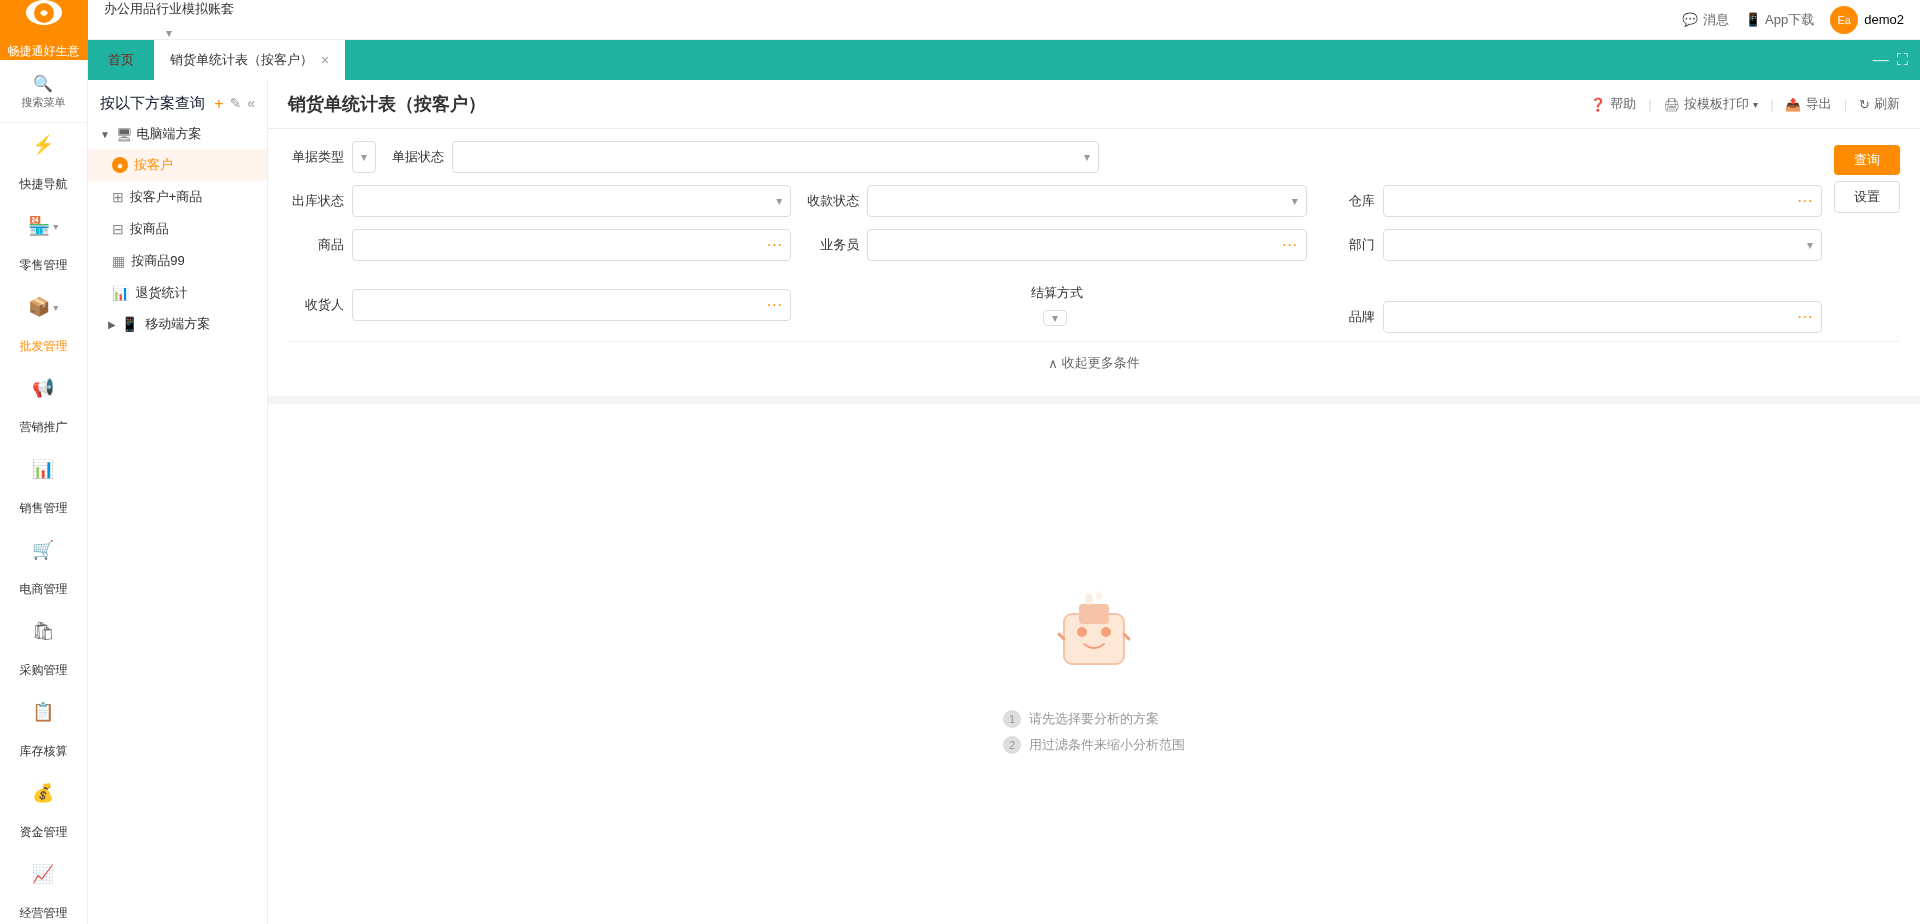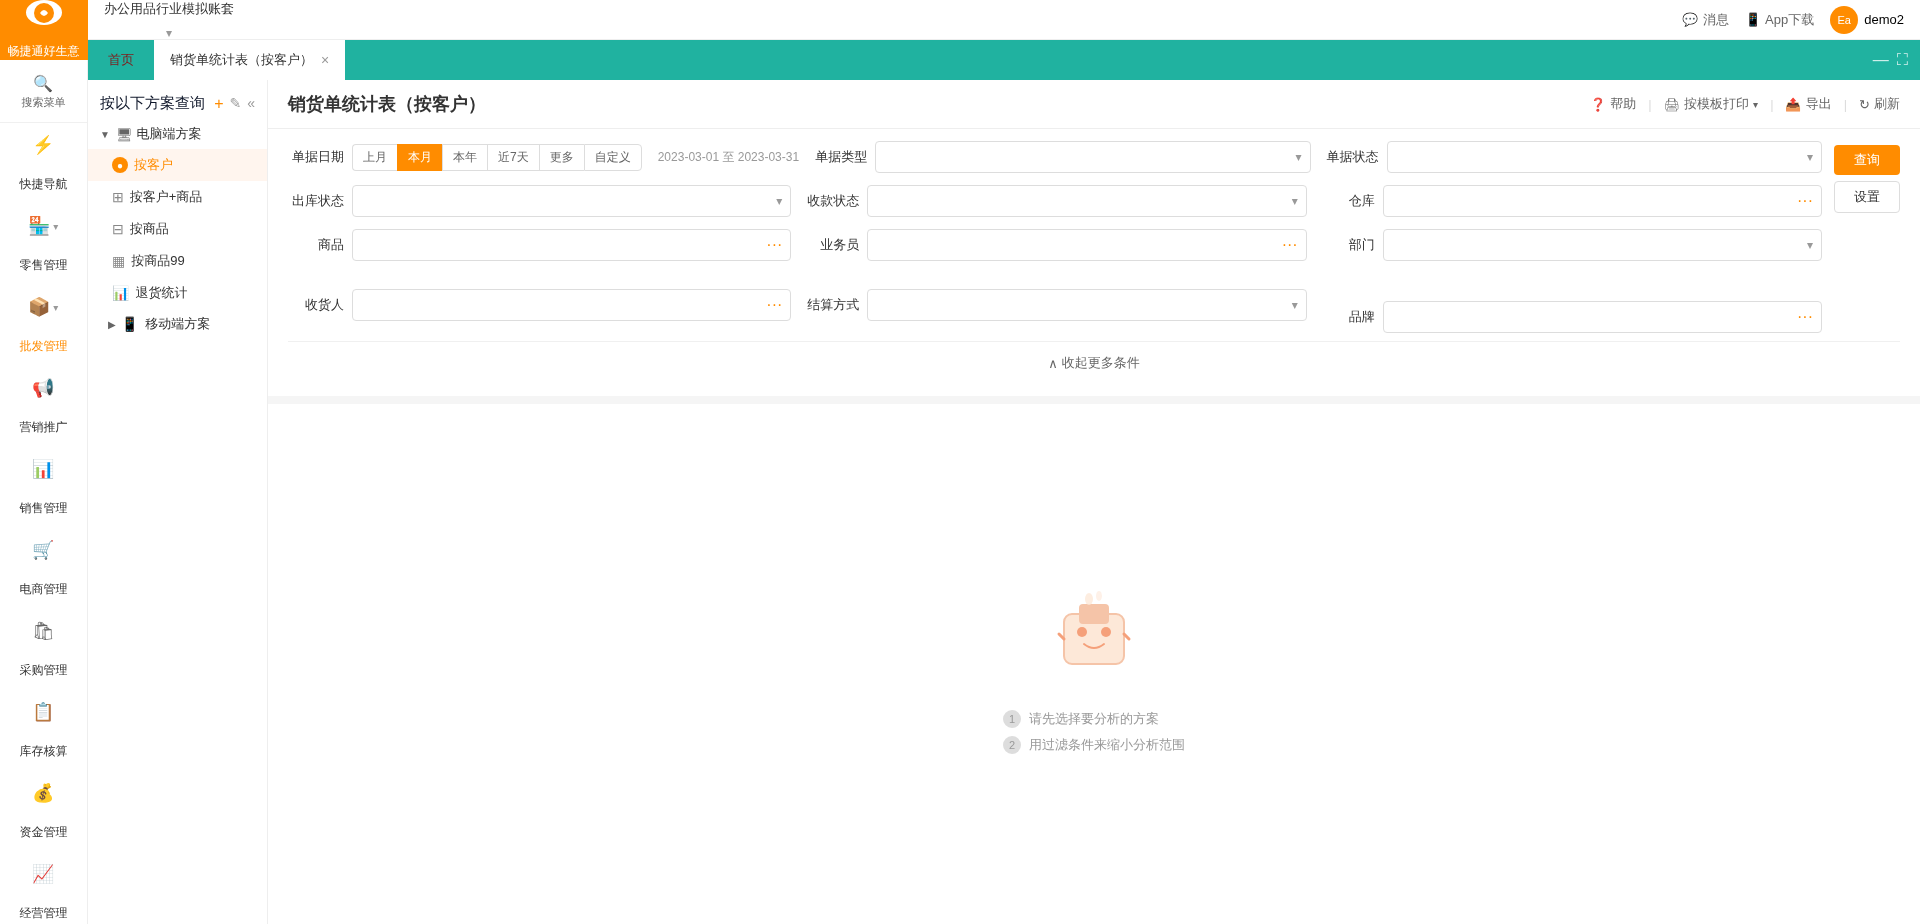--- a/index.html
+++ b/index.html
@@ -316,32 +316,20 @@
           </div>
         </div>
       </div>
 
       <div class="filter-area">
         <div style="display:flex;align-items:flex-start;gap:12px;">
           <div style="flex:1;">
 
             <div style="display:grid;grid-template-columns:auto 1fr 1fr;gap:12px;align-items:center;margin-bottom:12px;">
 
-              <div style="display:flex;align-items:center;gap:8px;">
-                <span class="filter-label">单据日期</span>
-                <div class="filter-date-group">
-                  <button class="date-btn">上月</button>
-                  <button class="date-btn active">本月</button>
-                  <button class="date-btn">本年</button>
-                  <button class="date-btn">近7天</button>
-                  <button class="date-btn">更多</button>
-                  <button class="date-btn">自定义</button>
-                </div>
-                <span class="date-range">2023-03-01 至 2023-03-31</span>
-              </div>
 
               <div style="display:flex;align-items:center;gap:8px;">
                 <span class="filter-label">单据类型</span>
                 <div class="filter-select" style="flex:1;">
                   <span></span>
                   <span class="filter-select-arrow">▾</span>
                 </div>
               </div>
 
               <div style="display:flex;align-items:center;gap:8px;">
@@ -402,21 +390,21 @@
             </div>
 
             <div style="display:grid;grid-template-columns:1fr 1fr 1fr;gap:12px;align-items:center;margin-bottom:8px;">
               <div style="display:flex;align-items:center;gap:8px;">
                 <span class="filter-label">收货人</span>
                 <div class="filter-input" style="flex:1;">
                   <span></span>
                   <span class="filter-dots">···</span>
                 </div>
               </div>
-              <div style="display:flex;align-items:center;gap:8px;">
+              <div style="display:flex;align-items:center;gap:8px;flex-direction:column;">
                 <span class="filter-label">结算方式</span>
                 <div class="filter-select" style="flex:1;">
                   <span></span>
                   <span class="filter-select-arrow">▾</span>
                 </div>
               </div>
               <div style="display:flex;align-items:center;gap:8px;margin-top:24px;">
                 <span class="filter-label">品牌</span>
                 <div class="filter-input" style="flex:1;">
                   <span></span>

